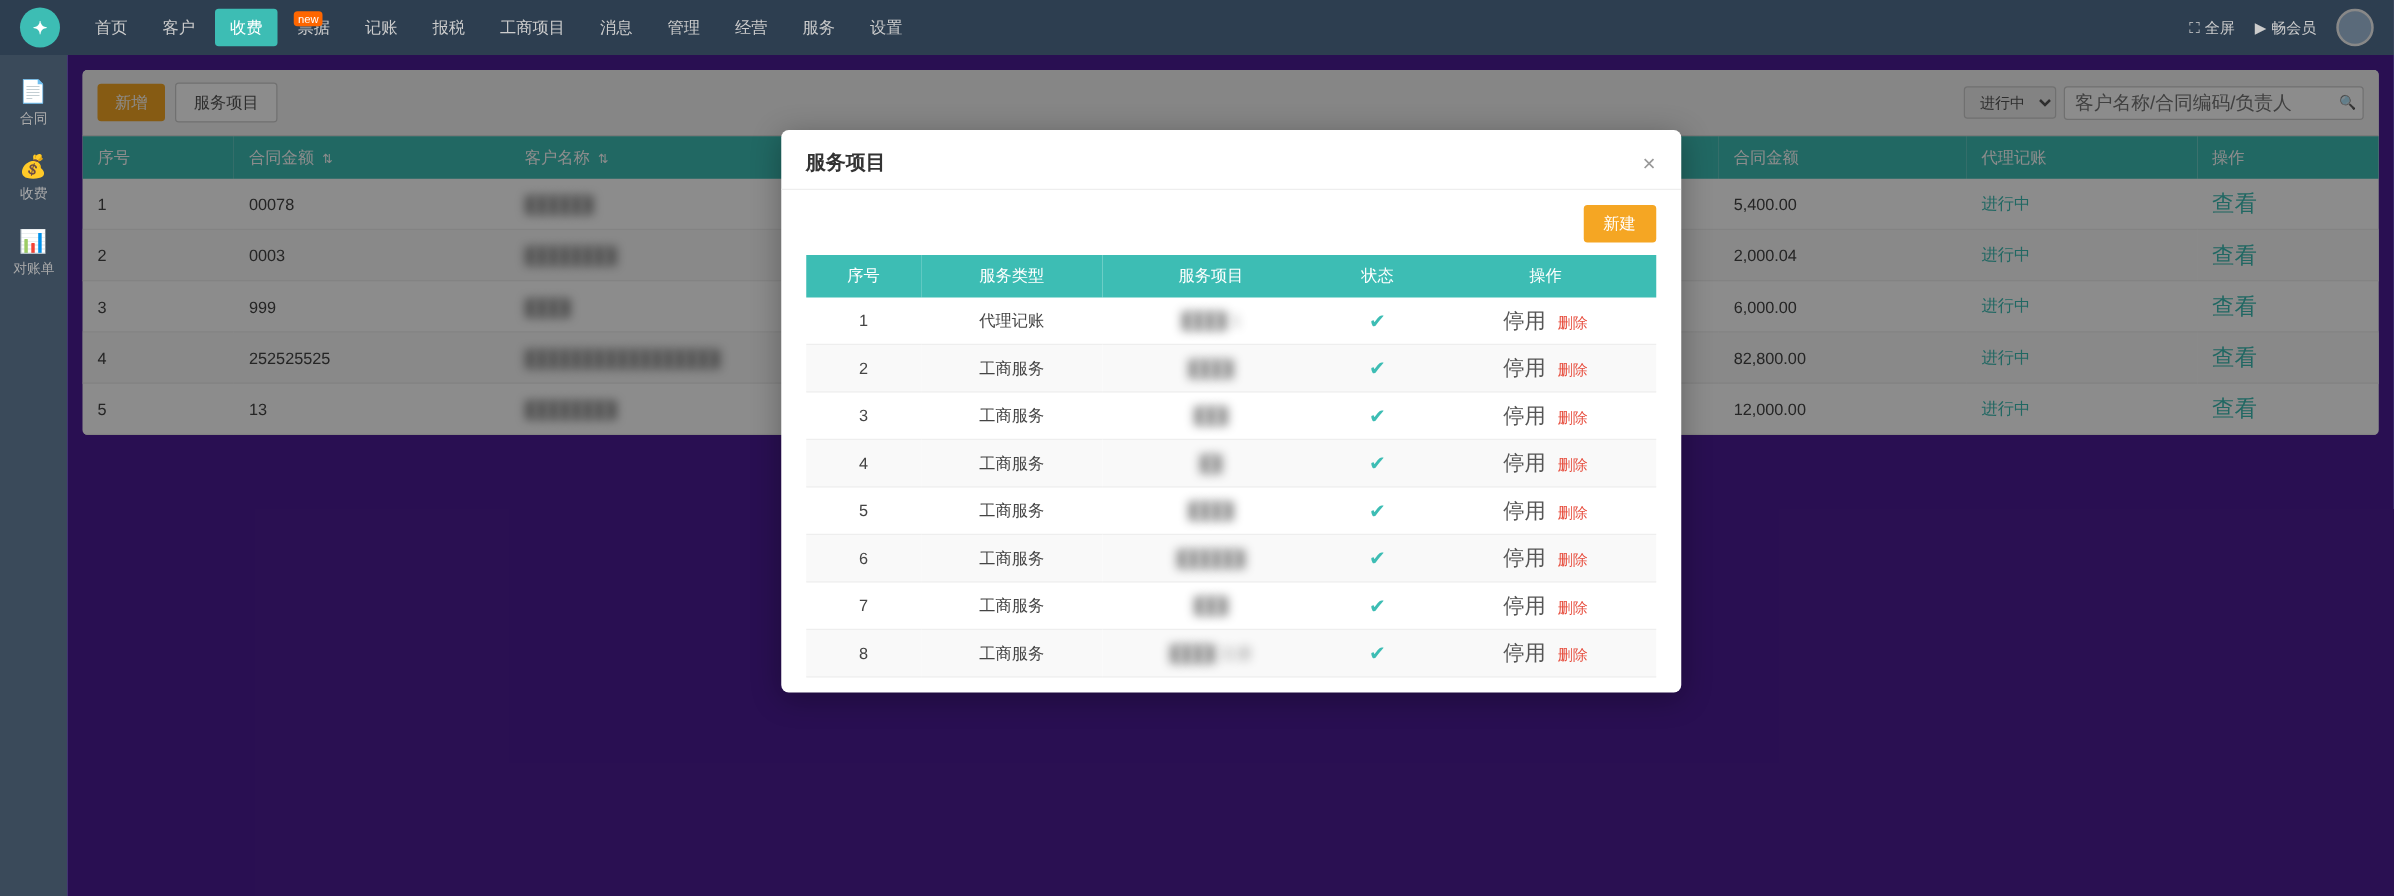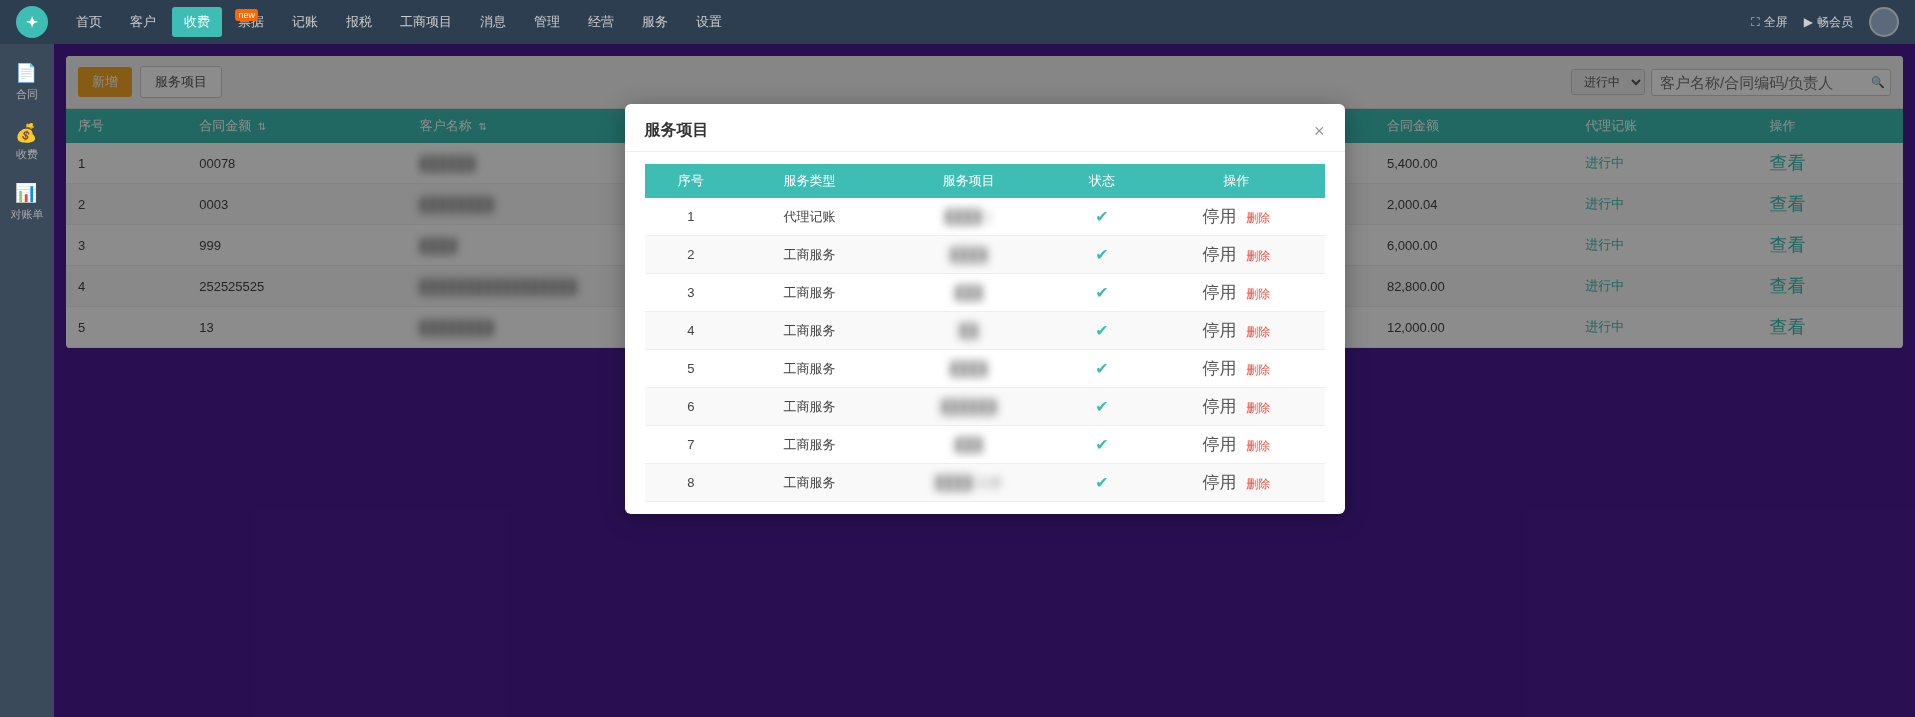--- a/index.html
+++ b/index.html
@@ -468,20 +468,23 @@
       </table>
     </div>
 
     <div class="overlay" id="modal-overlay">
       <div class="modal">
         <div class="modal-header">
           <span class="modal-title">服务项目</span>
           <span class="modal-close">×</span>
         </div>
         <div class="modal-body">
+          <div class="modal-toolbar">
+            <button class="btn-modal-new">新建</button>
+          </div>
           <table class="modal-table">
             <thead>
               <tr>
                 <th>序号</th>
                 <th>服务类型</th>
                 <th>服务项目</th>
                 <th>状态</th>
                 <th>操作</th>
               </tr>
             </thead>

